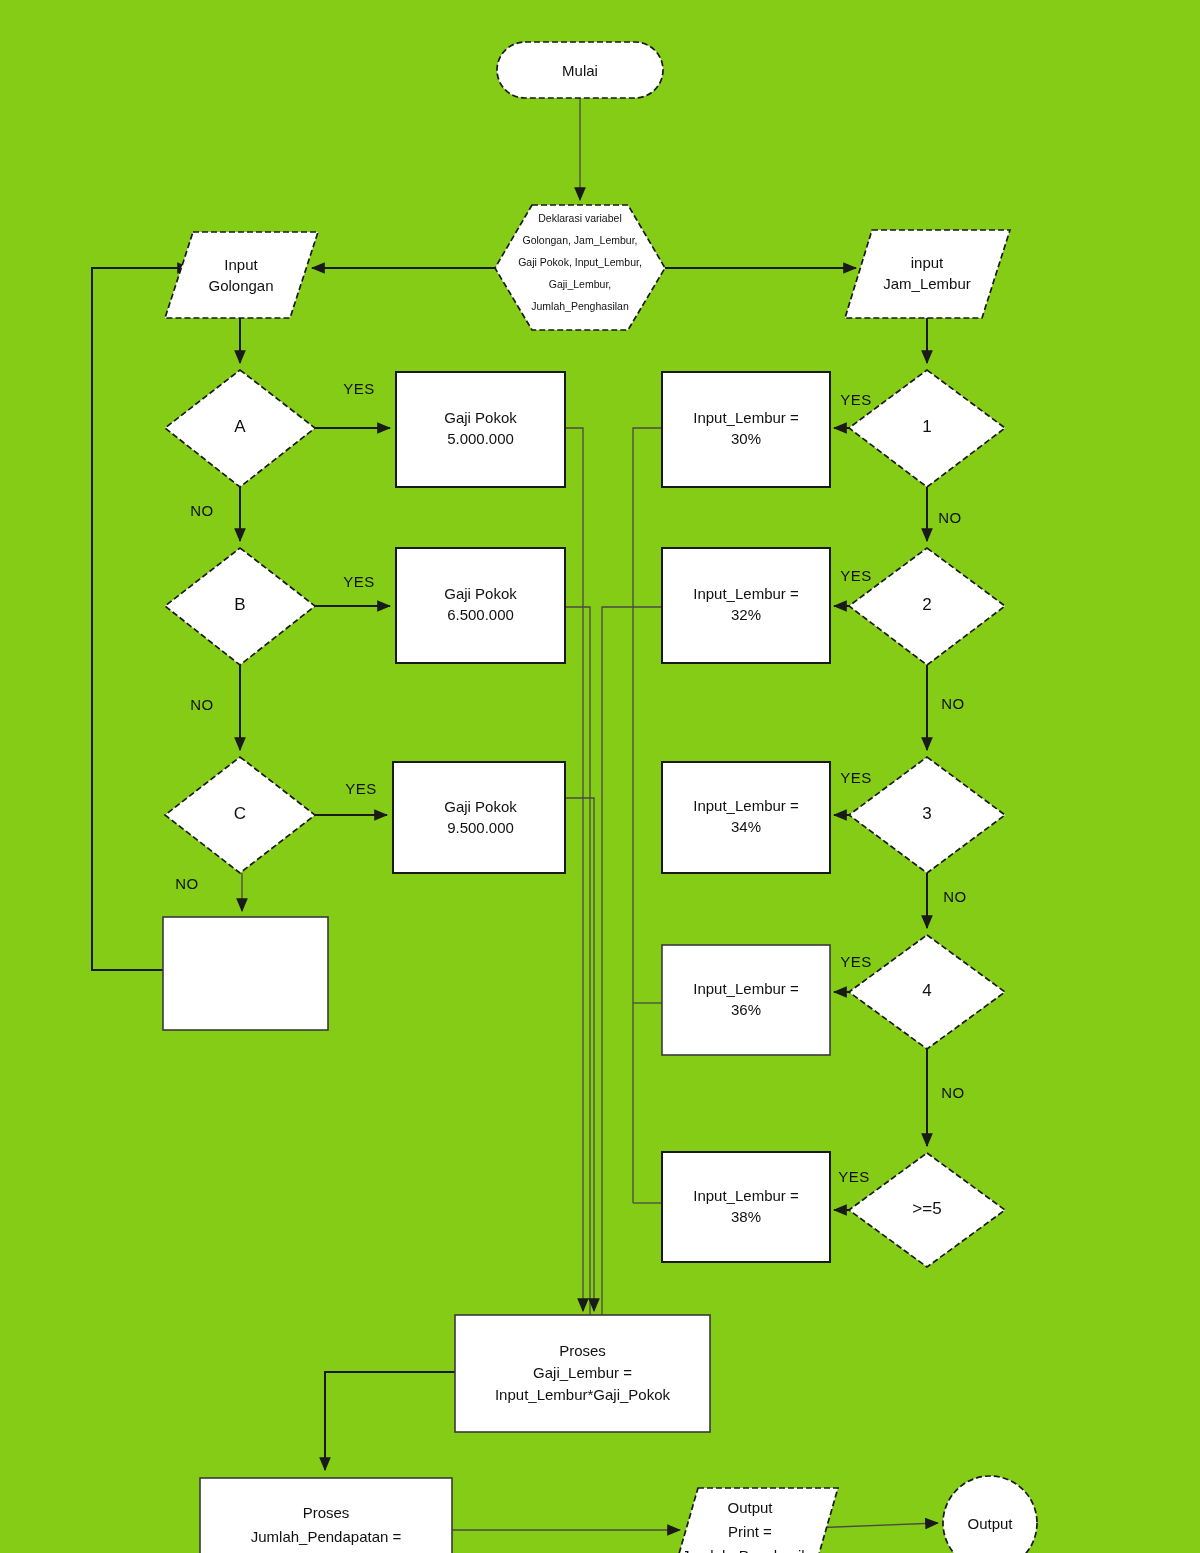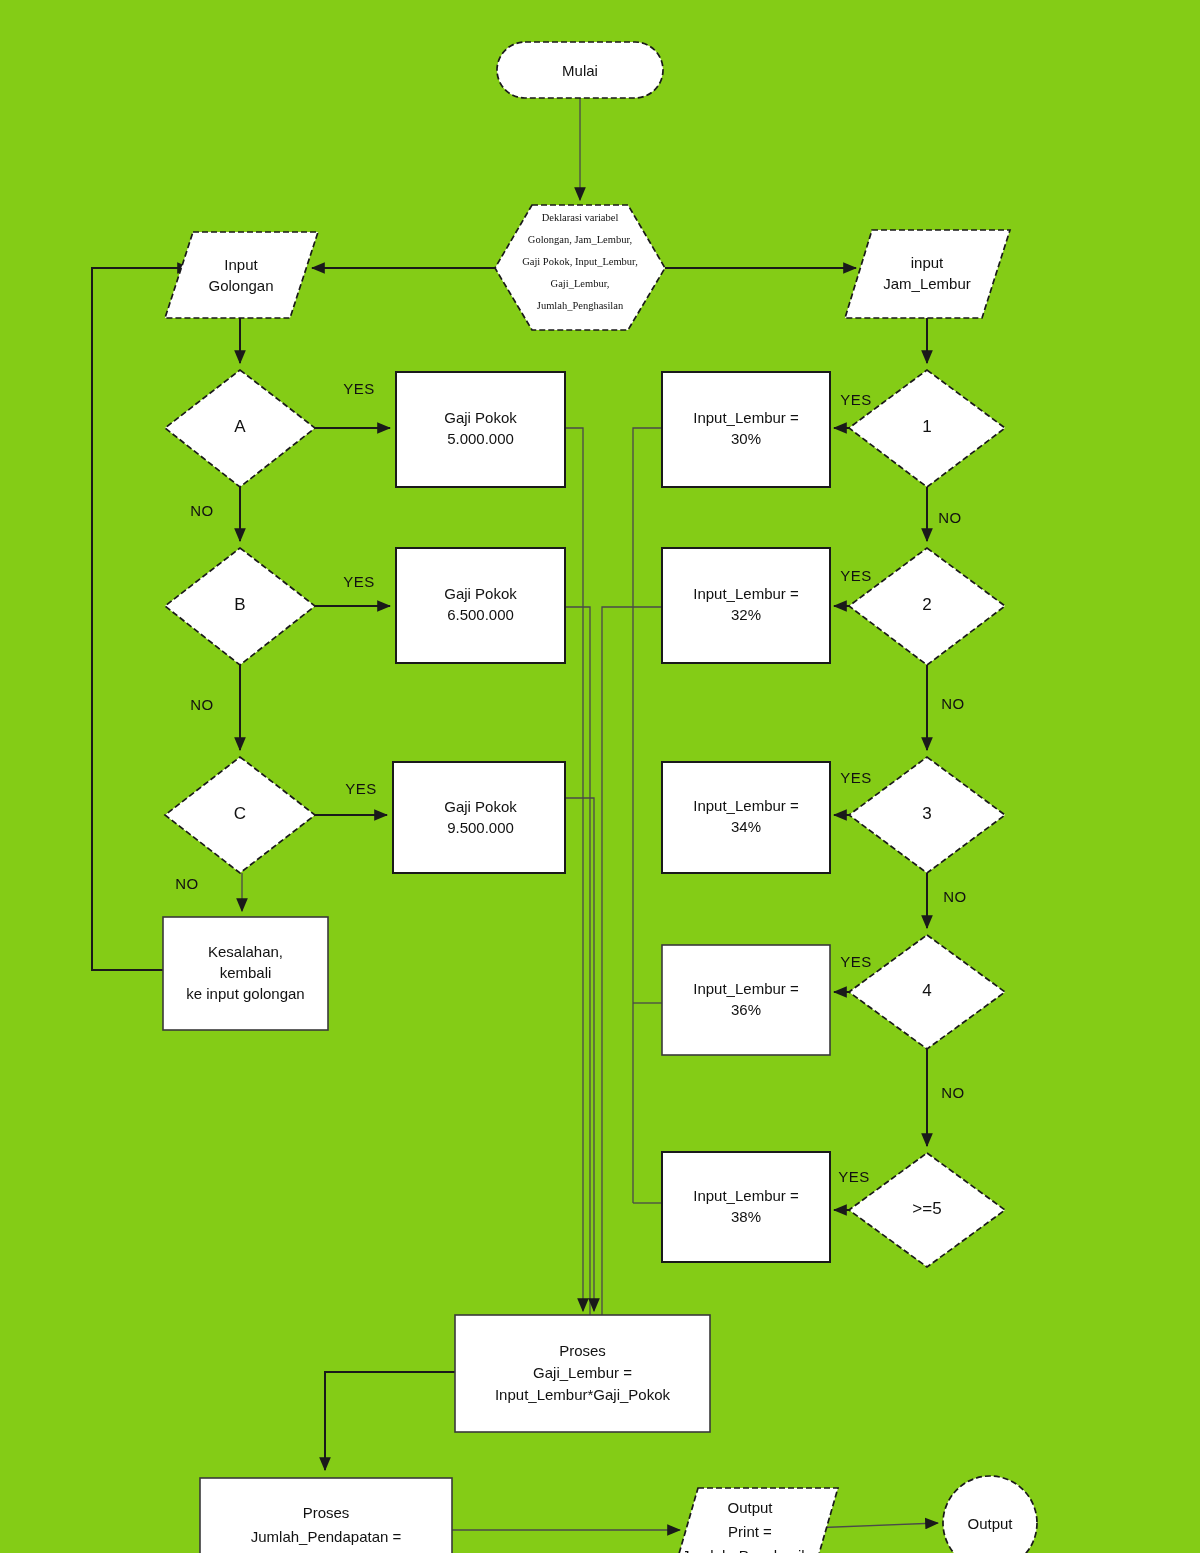--- a/index.html
+++ b/index.html
@@ -5,21 +5,21 @@
   html,body{margin:0;padding:0;background:#fff;}
   #page{position:relative;width:1200px;height:1553px;background:#84cc16;overflow:hidden;
         font-family:"Liberation Sans", sans-serif;color:#111;}
   #chart-svg{position:absolute;left:0;top:0;}
   .box{fill:#fff;stroke:#1a1a1a;stroke-width:2;}
   .box-thin{fill:#fff;stroke:#3a3a3a;stroke-width:1.6;}
   .dshape{fill:#fff;stroke:#1a1a1a;stroke-width:1.7;stroke-dasharray:6 3;}
   .conn{fill:none;stroke:#1a1a1a;stroke-width:2;}
   .conn-thin{fill:none;stroke:#4a4a4a;stroke-width:1.3;}
   .lbl{position:absolute;text-align:center;white-space:pre-line;font-size:15px;line-height:21px;}
-  .lbl-sm{font-size:10.5px;line-height:22px;font-family:Liberation Serif, serif;}
+  .lbl-sm{font-size:10.5px;line-height:22px;}
   .lbl-d{font-size:17px;line-height:20px;}
   .lbl-edge{font-size:15px;line-height:18px;letter-spacing:.5px;}
   .lbl-lg{line-height:22px;}
   .lbl-xl{line-height:24px;}
 </style>
 </head>
 <body>
 
 <div id="page">
 
@@ -110,23 +110,20 @@
   <div class="lbl lbl-d" style="left:903px;top:804px;width:48px;">3</div>
   <div class="lbl lbl-d" style="left:903px;top:981px;width:48px;">4</div>
   <div class="lbl lbl-d" style="left:903px;top:1199px;width:48px;">&gt;=5</div>
 
   <div class="lbl" style="left:398px;top:407px;width:165px;">Gaji Pokok
 5.000.000</div>
   <div class="lbl" style="left:398px;top:583px;width:165px;">Gaji Pokok
 6.500.000</div>
   <div class="lbl" style="left:396px;top:796px;width:169px;">Gaji Pokok
 9.500.000</div>
-  <div class="lbl" style="left:165px;top:941px;width:161px;">Kesalahan,
-kembali
-ke input golongan</div>
 
   <div class="lbl" style="left:664px;top:407px;width:164px;">Input_Lembur =
 30%</div>
   <div class="lbl" style="left:664px;top:583px;width:164px;">Input_Lembur =
 32%</div>
   <div class="lbl" style="left:664px;top:795px;width:164px;">Input_Lembur =
 34%</div>
   <div class="lbl" style="left:664px;top:978px;width:164px;">Input_Lembur =
 36%</div>
   <div class="lbl" style="left:664px;top:1185px;width:164px;">Input_Lembur =

